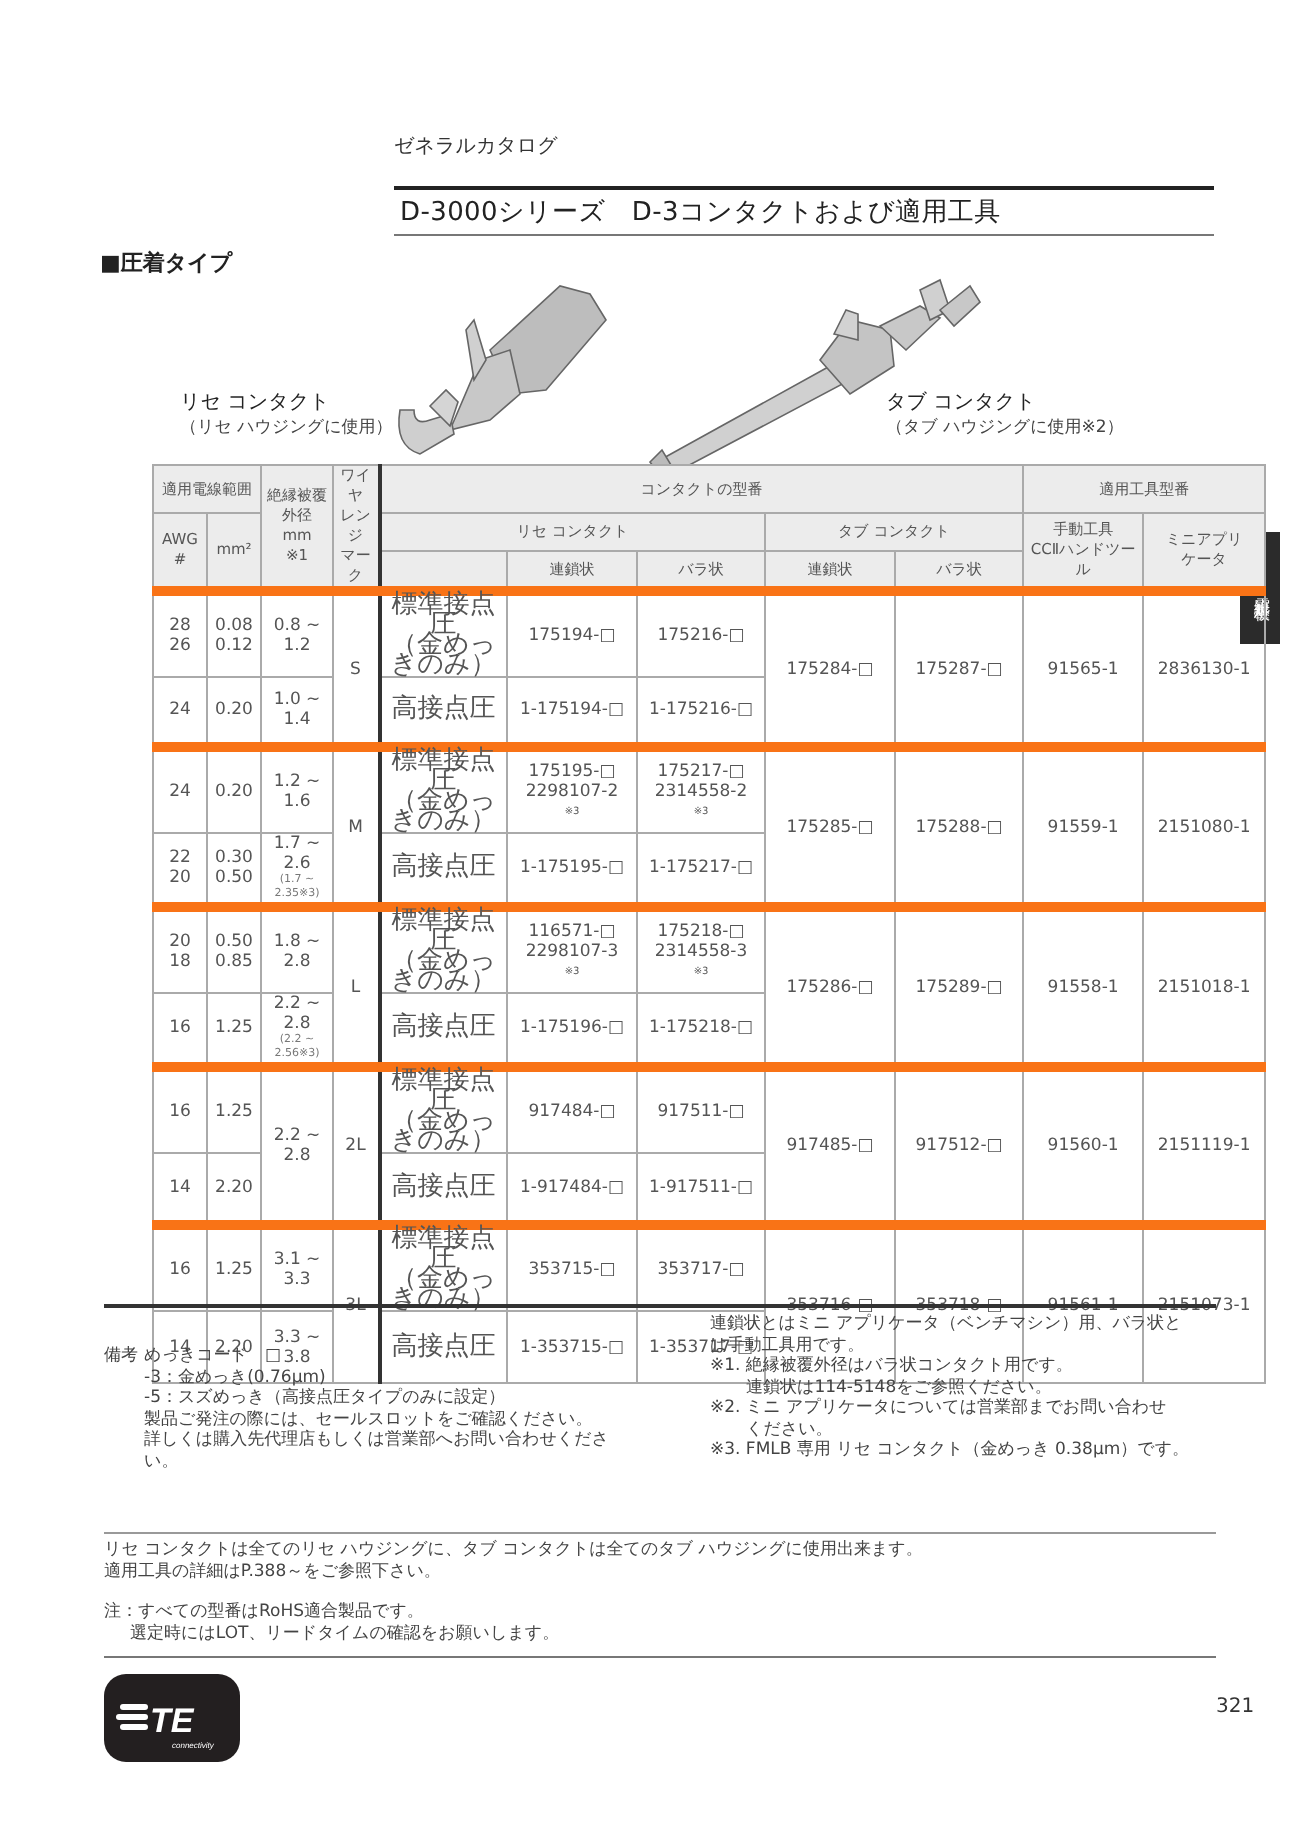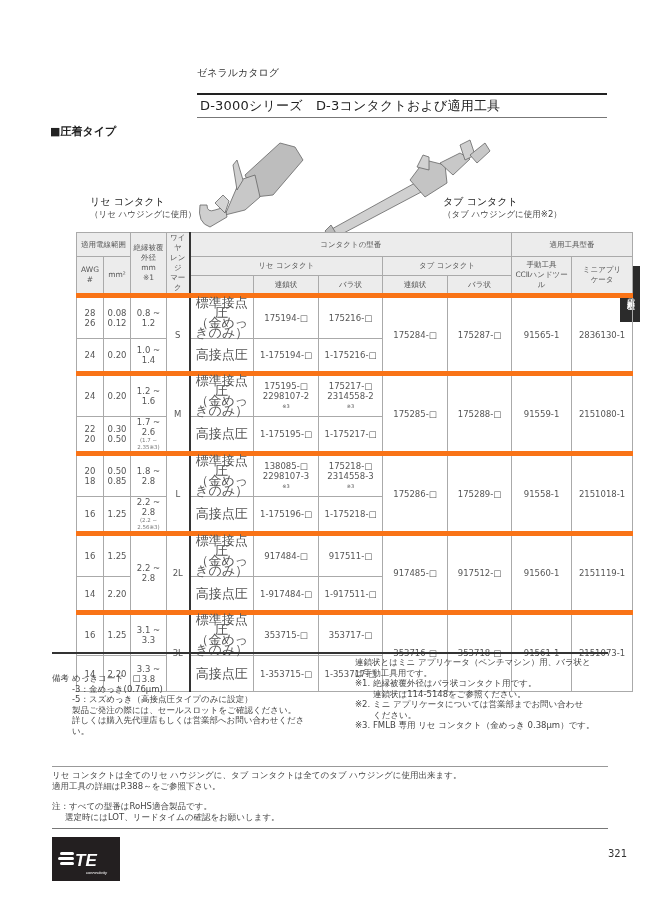--- a/index.html
+++ b/index.html
@@ -27,21 +27,21 @@
   .notes-left { left:52px; top:657px; font-size:8.5px; line-height:10.5px; color:#444; width:300px;margin-top:16px; }
   .notes-left .k { position:absolute; left:0; top:0; }
   .notes-left .body { margin-left:20px; }
   .notes-right { left:355px; top:657px; font-size:8.5px; line-height:10.5px; color:#444; width:255px; }
   .notes-right .ind { padding-left:18px; }
   .rule { left:52px; top:766px; width:556px; border-top:1px solid #999; }
   .foot1 { left:52px; top:770px; font-size:8.5px; line-height:11px; color:#444; }
   .foot2 { left:52px; top:801px; font-size:8.5px; line-height:11px; color:#444; }
   .foot2 .ind { padding-left:13px; }
   .rule2 { left:52px; top:828px; width:556px; border-top:1px solid #777; }
-  .logo { left:52px; top:837px; width:68px; height:44px; background:#231f20; }
+  .logo { left:52px; top:837px; width:68px; height:44px; background:#231f20;border-radius:11px; }
   .page-num { left:608px; top:848px; font-size:10px; color:#333; }
   .side-tab { left:620px; top:266px; width:20px; height:56px; background:#2b2b2b; color:#fff; font-size:8px;
               writing-mode:vertical-rl; text-align:center; line-height:20px; letter-spacing:1px; }
 </style>
 </head>
 <body>
 
 <div class="abs catalog-label">ゼネラルカタログ</div>
 <div class="abs title-bar">
   <span class="title-text">D-3000シリーズ　D-3コンタクトおよび適用工具</span>
@@ -216,21 +216,21 @@
           <span>0.50</span>
           <span>0.85</span>
         </td>
     <td>1.8 ~ 2.8</td>
     <td rowspan="2">L</td>
     <td class="lbl stack thick-left">
           <span>標準接点圧</span>
           <span>（金めっきのみ）</span>
         </td>
     <td class="pn stack">
-          <span>138085-□</span>
+          <span>116571-□</span>
           <span>
             <span>2298107-3</span>
             <span class="sup">※3</span>
           </span>
         </td>
     <td class="pn stack">
           <span>175218-□</span>
           <span>
             <span>2314558-3</span>
             <span class="sup">※3</span>

